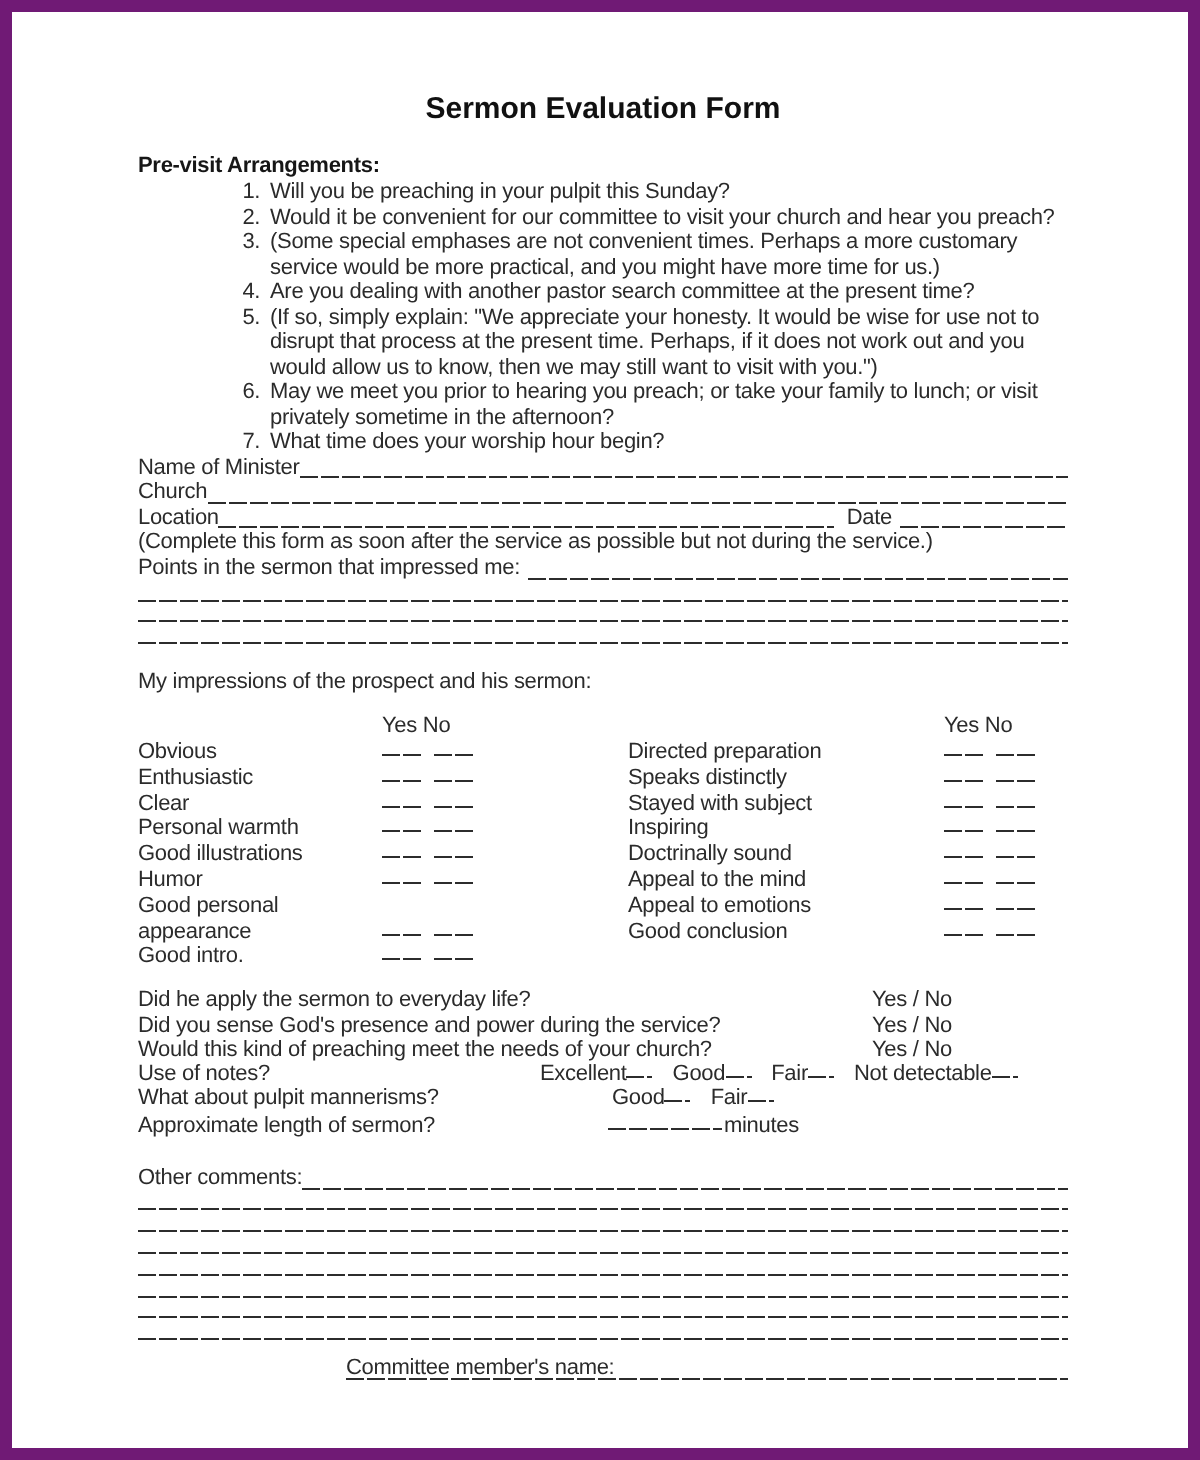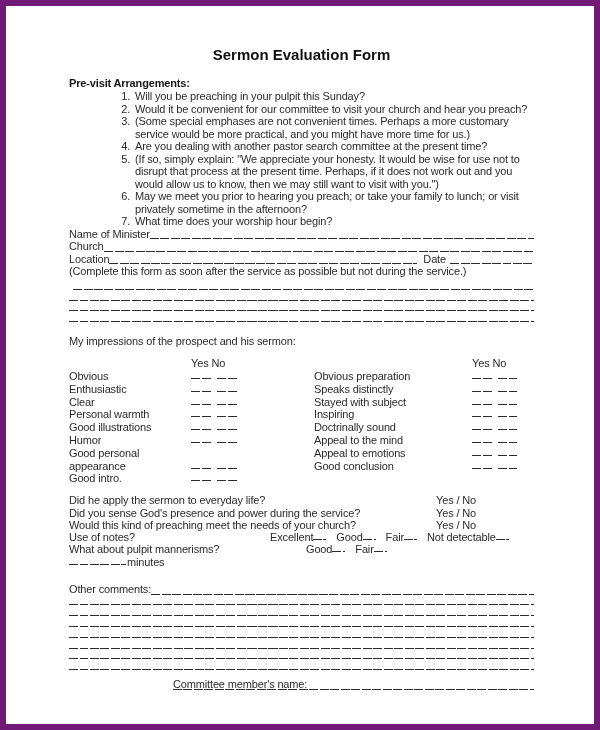--- a/index.html
+++ b/index.html
@@ -85,38 +85,39 @@
       <span class="uline fill"></span>
   </div>
   <div class="field-line">
     <span>Location</span>
       <span class="uline fill"></span>
       <span class="date-label">Date</span>
       <span class="uline date-blank"></span>
   </div>
   <div class="line">(Complete this form as soon after the service as possible but not during the service.)</div>
   <div class="field-line">
+    <span>Points in the sermon that impressed me:</span>
       <span class="uline fill" style="margin-left:4px;"></span>
   </div>
   <div>
       <div class="uline write-line"></div>
       <div class="uline write-line"></div>
       <div class="uline write-line"></div>
     </div>
 
   <div class="sec-impressions-heading">My impressions of the prospect and his sermon:</div>
 
   <div class="imp-grid">
     <div class="cell"></div>
     <div class="cell hdr">Yes No</div>
     <div class="cell"></div>
     <div class="cell hdr">Yes No</div>
   <div class="cell">Obvious</div>
       <div class="cell"><span class="uline blank"></span><span class="uline blank"></span></div>
-      <div class="cell">Obvious preparation</div>
+      <div class="cell">Directed preparation</div>
       <div class="cell"><span class="uline blank"></span><span class="uline blank"></span></div>
       <div class="cell">Enthusiastic</div>
       <div class="cell"><span class="uline blank"></span><span class="uline blank"></span></div>
       <div class="cell">Speaks distinctly</div>
       <div class="cell"><span class="uline blank"></span><span class="uline blank"></span></div>
       <div class="cell">Clear</div>
       <div class="cell"><span class="uline blank"></span><span class="uline blank"></span></div>
       <div class="cell">Stayed with subject</div>
       <div class="cell"><span class="uline blank"></span><span class="uline blank"></span></div>
       <div class="cell">Personal warmth</div>
@@ -164,20 +165,21 @@
         <span class="opt">Good<span class="uline mini-blank"></span></span>
         <span class="opt">Fair<span class="uline mini-blank"></span></span>
         <span class="opt">Not detectable<span class="uline mini-blank"></span></span>
       </div>
       <div class="q-row">
         <span class="q-label" style="width: 237px;">What about pulpit mannerisms?</span>
         <span class="opt">Good<span class="uline mini-blank"></span></span>
         <span class="opt">Fair<span class="uline mini-blank"></span></span>
       </div>
       <div class="q-row">
+        <span class="q-label" style="width: 235px;">Approximate length of sermon?</span>
         <span class="uline long-blank"></span>
         <span>minutes</span>
       </div>
     </div>
 
   <div class="comments">
     <div class="field-line">
       <span>Other comments:</span>
         <span class="uline fill"></span>
     </div>

